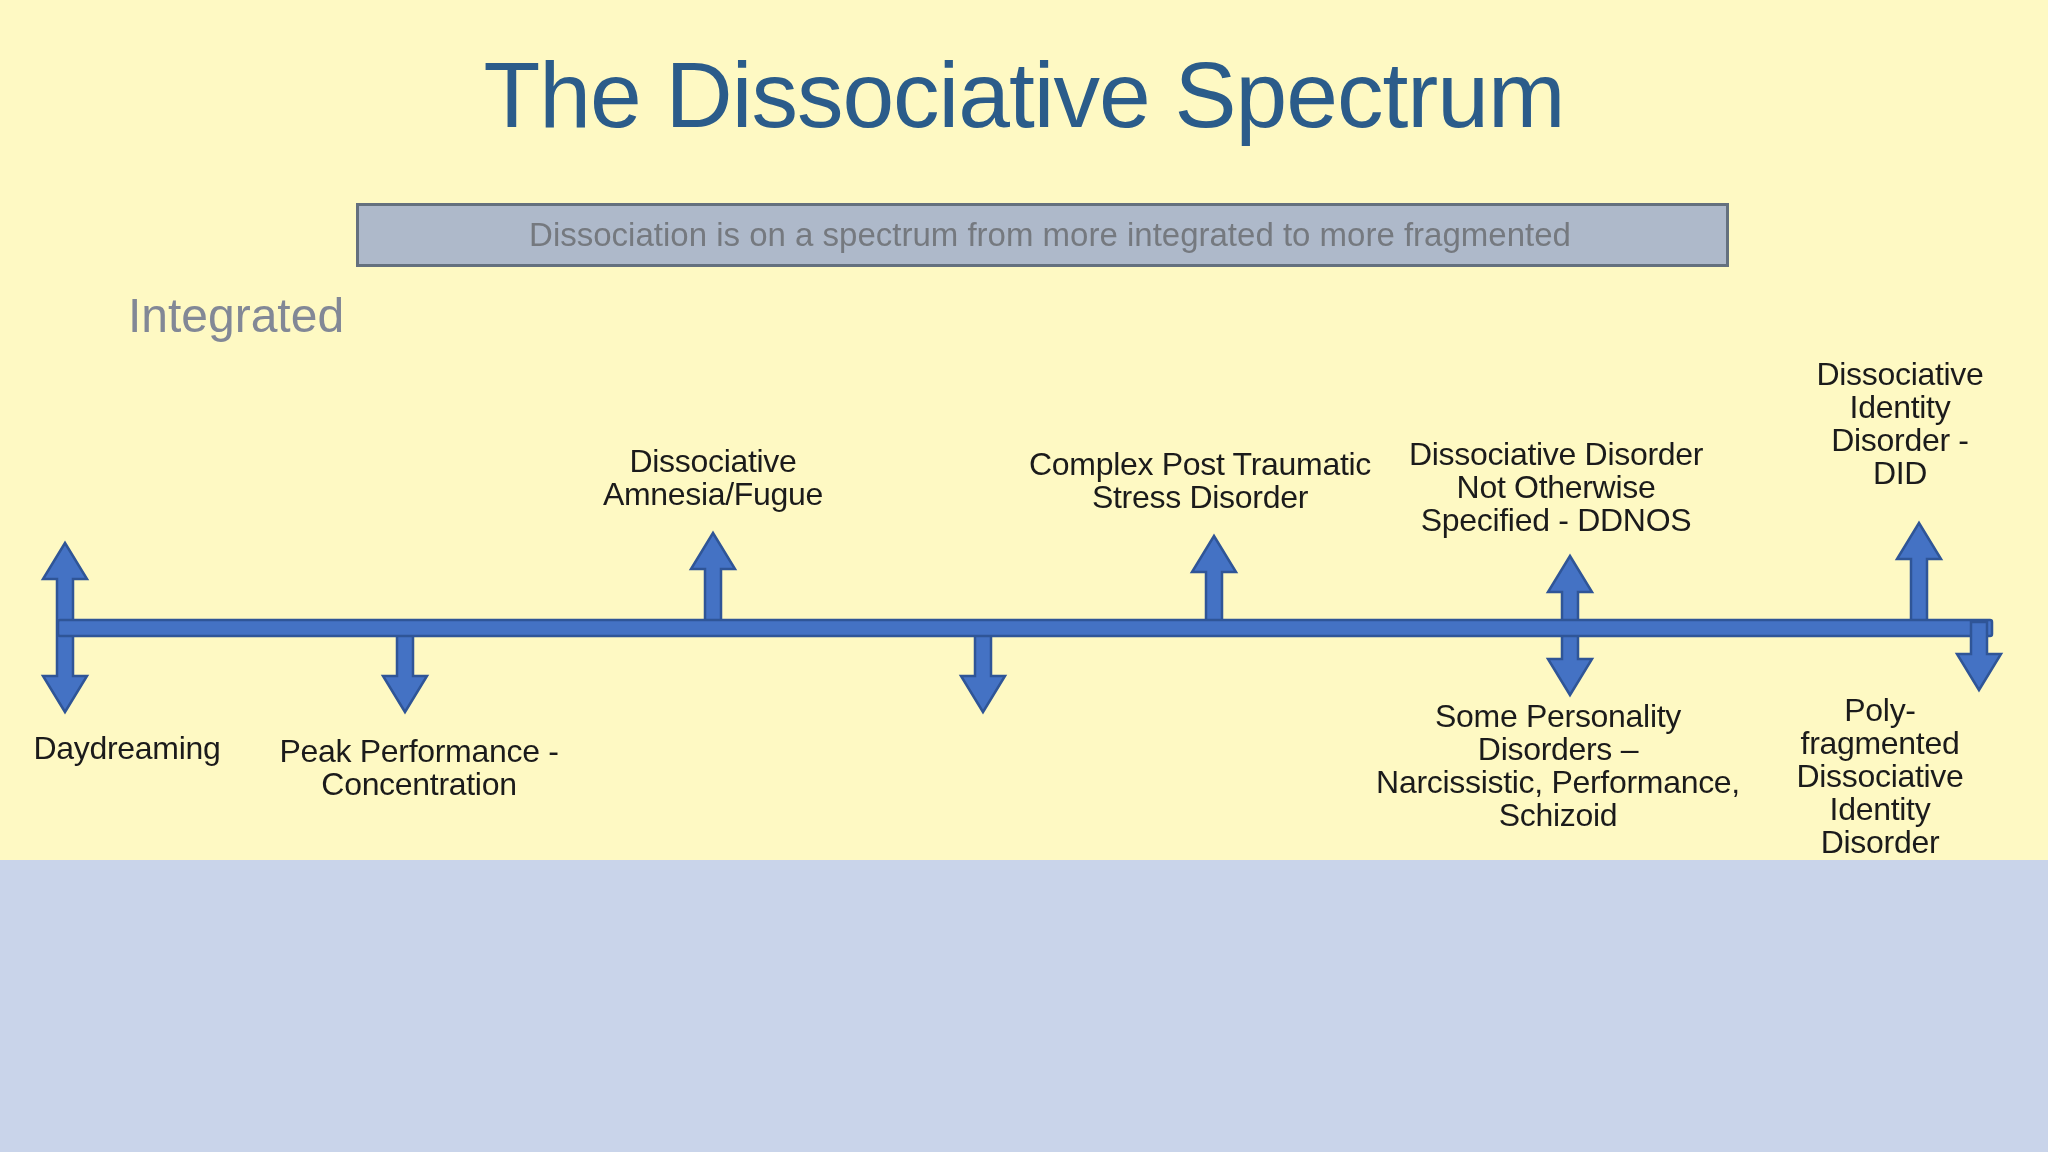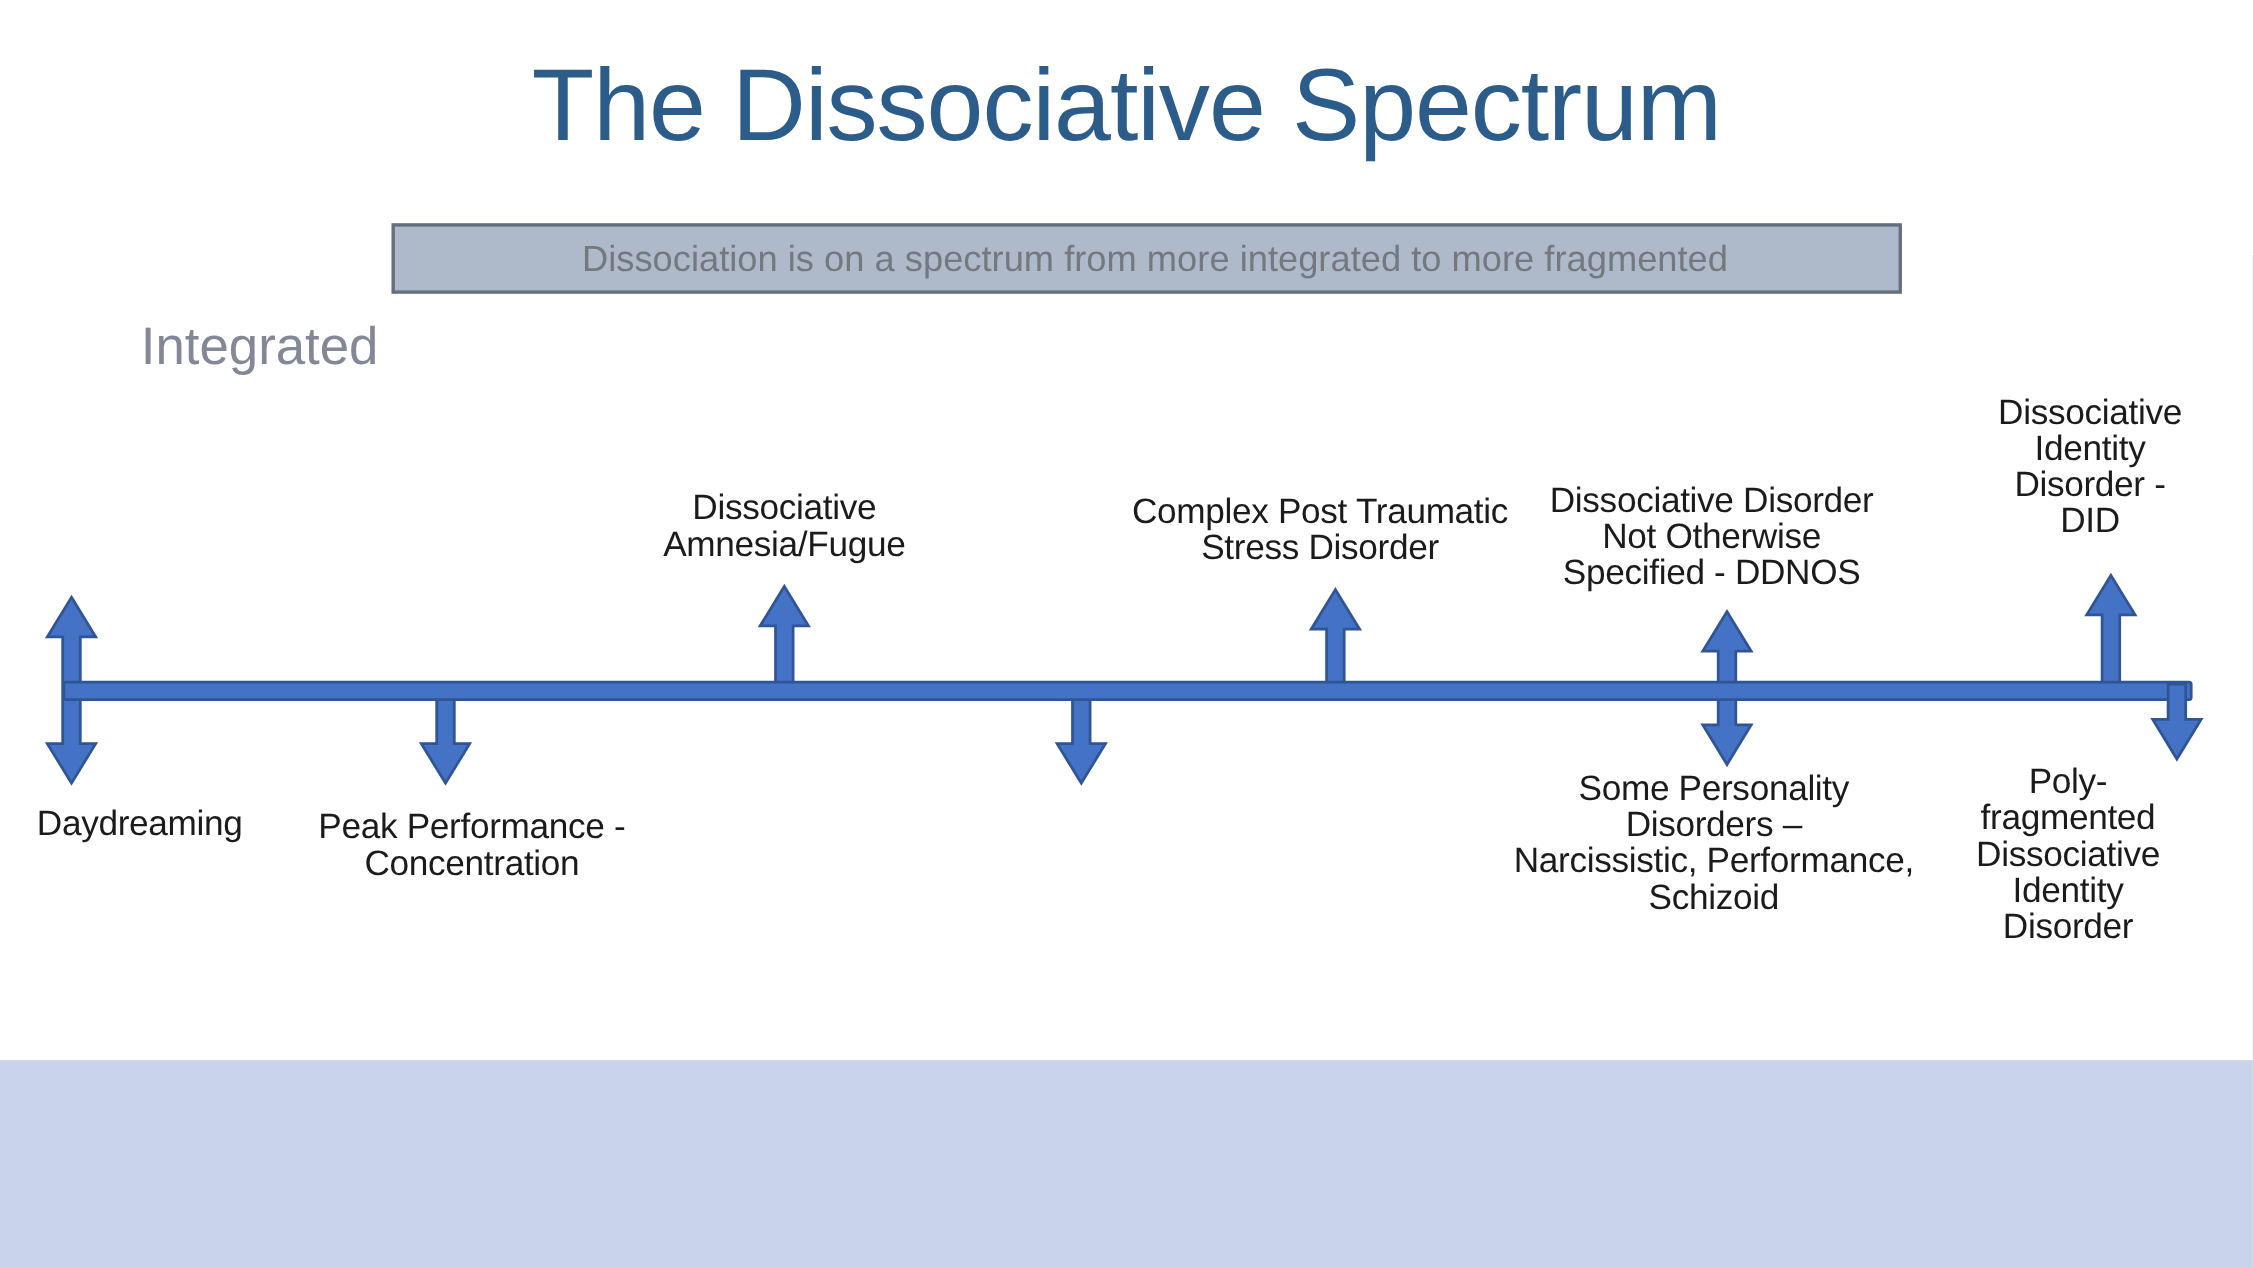--- a/index.html
+++ b/index.html
@@ -3,22 +3,22 @@
 <meta charset="utf-8">
 <style>
   html, body {
     margin: 0;
     padding: 0;
     background: #c9d4ea;
   }
   #canvas {
     position: relative;
     width: 2048px;
-    height: 964px;
-    background: #ffffff;
+    height: 860px;
+    background: #fef9c3;
     overflow: hidden;
     font-family: "Liberation Sans", sans-serif;
   }
   .title {
     position: absolute;
     left: 0;
     right: 0;
     top: 42px;
     text-align: center;
     font-size: 93px;
@@ -114,21 +114,21 @@
   <div class="speclabel" style="left:1200px; top:448px">Complex Post Traumatic
 Stress Disorder</div>
   <div class="speclabel" style="left:1556px; top:438px">Dissociative Disorder
 Not Otherwise
 Specified - DDNOS</div>
   <div class="speclabel" style="left:1900px; top:358px">Dissociative
 Identity Disorder -
 DID</div>
 
   <div class="speclabel" style="left:127px; top:732px">Daydreaming</div>
-  <div class="speclabel" style="left:429px; top:735px">Peak Performance -
+  <div class="speclabel" style="left:419px; top:735px">Peak Performance -
 Concentration</div>
   <div class="speclabel" style="left:1558px; top:700px">Some Personality
 Disorders –
 Narcissistic, Performance,
 Schizoid</div>
   <div class="speclabel" style="left:1880px; top:694px">Poly-fragmented
 Dissociative
 Identity Disorder</div>
 
 </div>

